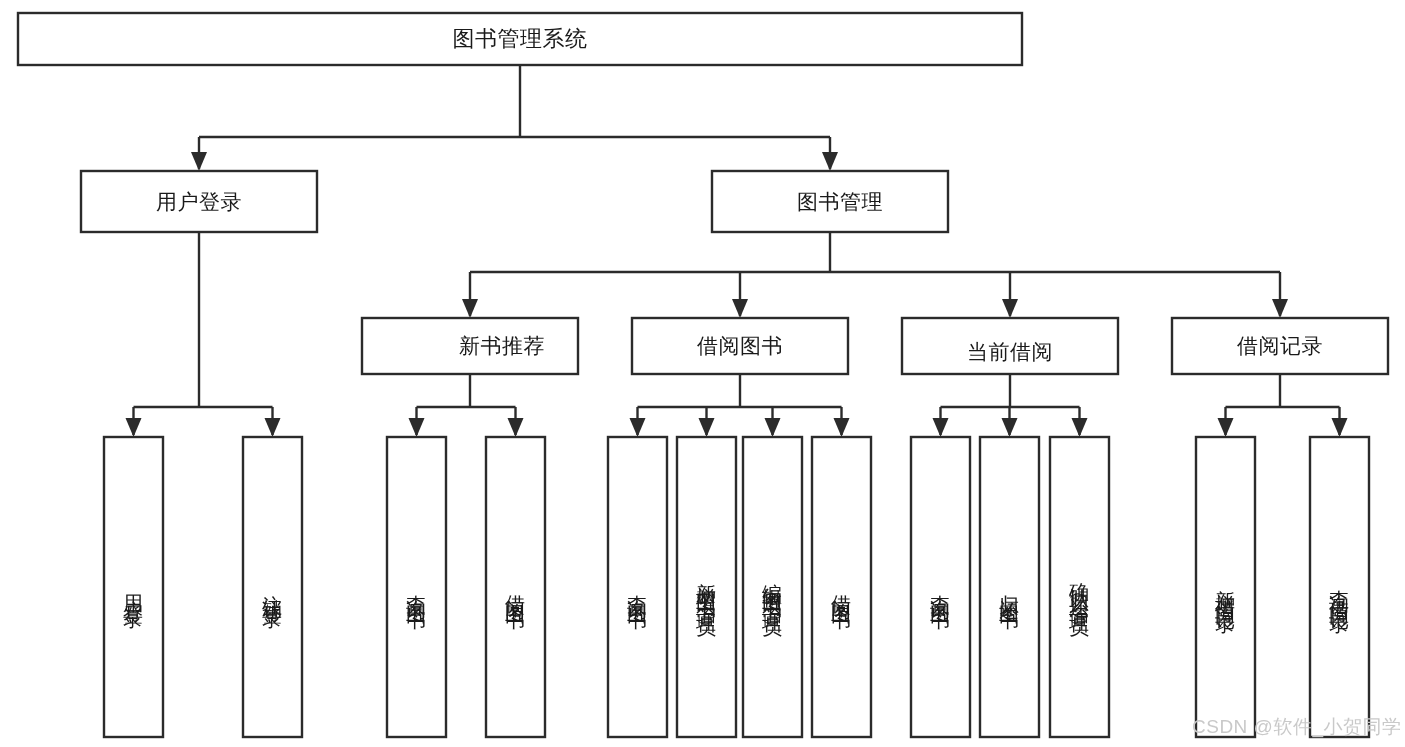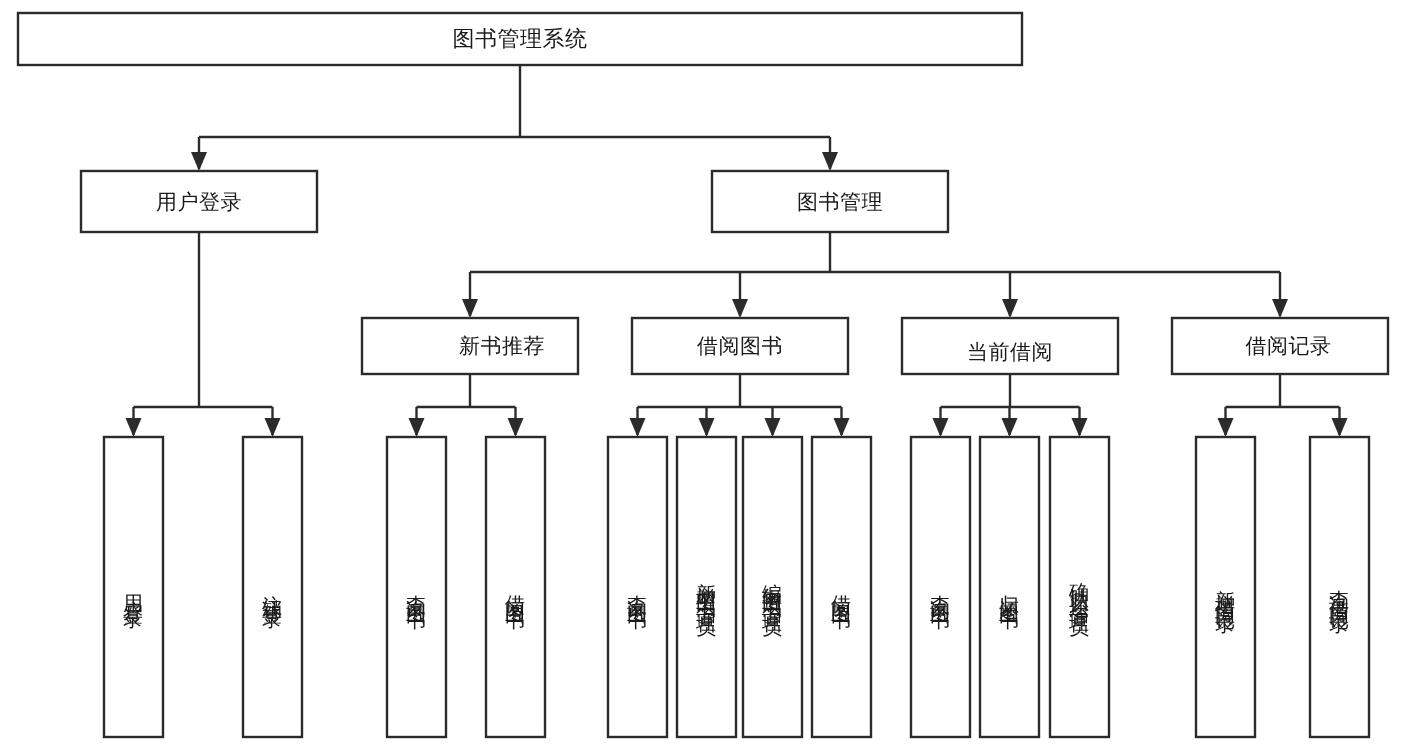--- a/index.html
+++ b/index.html
@@ -159,30 +159,31 @@
       </g>
   </svg>
 
   <div id="labels-layer">
       <div class="node-label horizontal root" style="left: 18px; top: 13px; width: 1004px; height: 52px;">图书管理系统</div>
       <div class="node-label horizontal" style="left: 81px; top: 171px; width: 236px; height: 61px;">用户登录</div>
       <div class="node-label horizontal" style="left: 712px; top: 171px; width: 256px; height: 61px; border-radius: 23px;">图书管理</div>
       <div class="node-label horizontal" style="left: 374px; top: 318px; width: 256px; height: 56px;">新书推荐</div>
       <div class="node-label horizontal" style="left: 632px; top: 318px; width: 216px; height: 56px;">借阅图书</div>
       <div class="node-label horizontal" style="left: 902px; top: 324px; width: 216px; height: 56px;">当前借阅</div>
-      <div class="node-label horizontal" style="left: 1172px; top: 318px; width: 233px; height: 56px;">借阅记录</div>
+      <div class="node-label horizontal" style="left: 1172px; top: 318px; width: 216px; height: 56px;">借阅记录</div>
       <div class="node-label vertical" style="left: 104px; top: 437px; width: 59px; height: 300px;">用户登录</div>
       <div class="node-label vertical" style="left: 243px; top: 437px; width: 59px; height: 300px;">注销登录</div>
       <div class="node-label vertical" style="left: 387px; top: 437px; width: 59px; height: 300px;">查询图书</div>
       <div class="node-label vertical" style="left: 486px; top: 437px; width: 59px; height: 300px;">借阅图书</div>
       <div class="node-label vertical" style="left: 608px; top: 437px; width: 59px; height: 300px;">查询图书</div>
       <div class="node-label vertical" style="left: 677px; top: 437px; width: 59px; height: 300px;">新增图书（管理员）</div>
       <div class="node-label vertical" style="left: 743px; top: 437px; width: 59px; height: 300px;">编辑图书（管理员）</div>
       <div class="node-label vertical" style="left: 812px; top: 437px; width: 59px; height: 300px;">借阅图书</div>
       <div class="node-label vertical" style="left: 911px; top: 437px; width: 59px; height: 300px;">查询图书</div>
       <div class="node-label vertical" style="left: 980px; top: 437px; width: 59px; height: 300px;">归还图书</div>
       <div class="node-label vertical" style="left: 1050px; top: 437px; width: 59px; height: 300px;">确认归还（管理员）</div>
       <div class="node-label vertical" style="left: 1196px; top: 437px; width: 59px; height: 300px;">新增借阅记录</div>
       <div class="node-label vertical" style="left: 1310px; top: 437px; width: 59px; height: 300px;">查询借阅记录</div>
     </div>
 
+  <div class="watermark" style="left: 1192px; top: 714px;">CSDN @软件_小贺同学</div>
 
 </div>
 
 </body></html>

